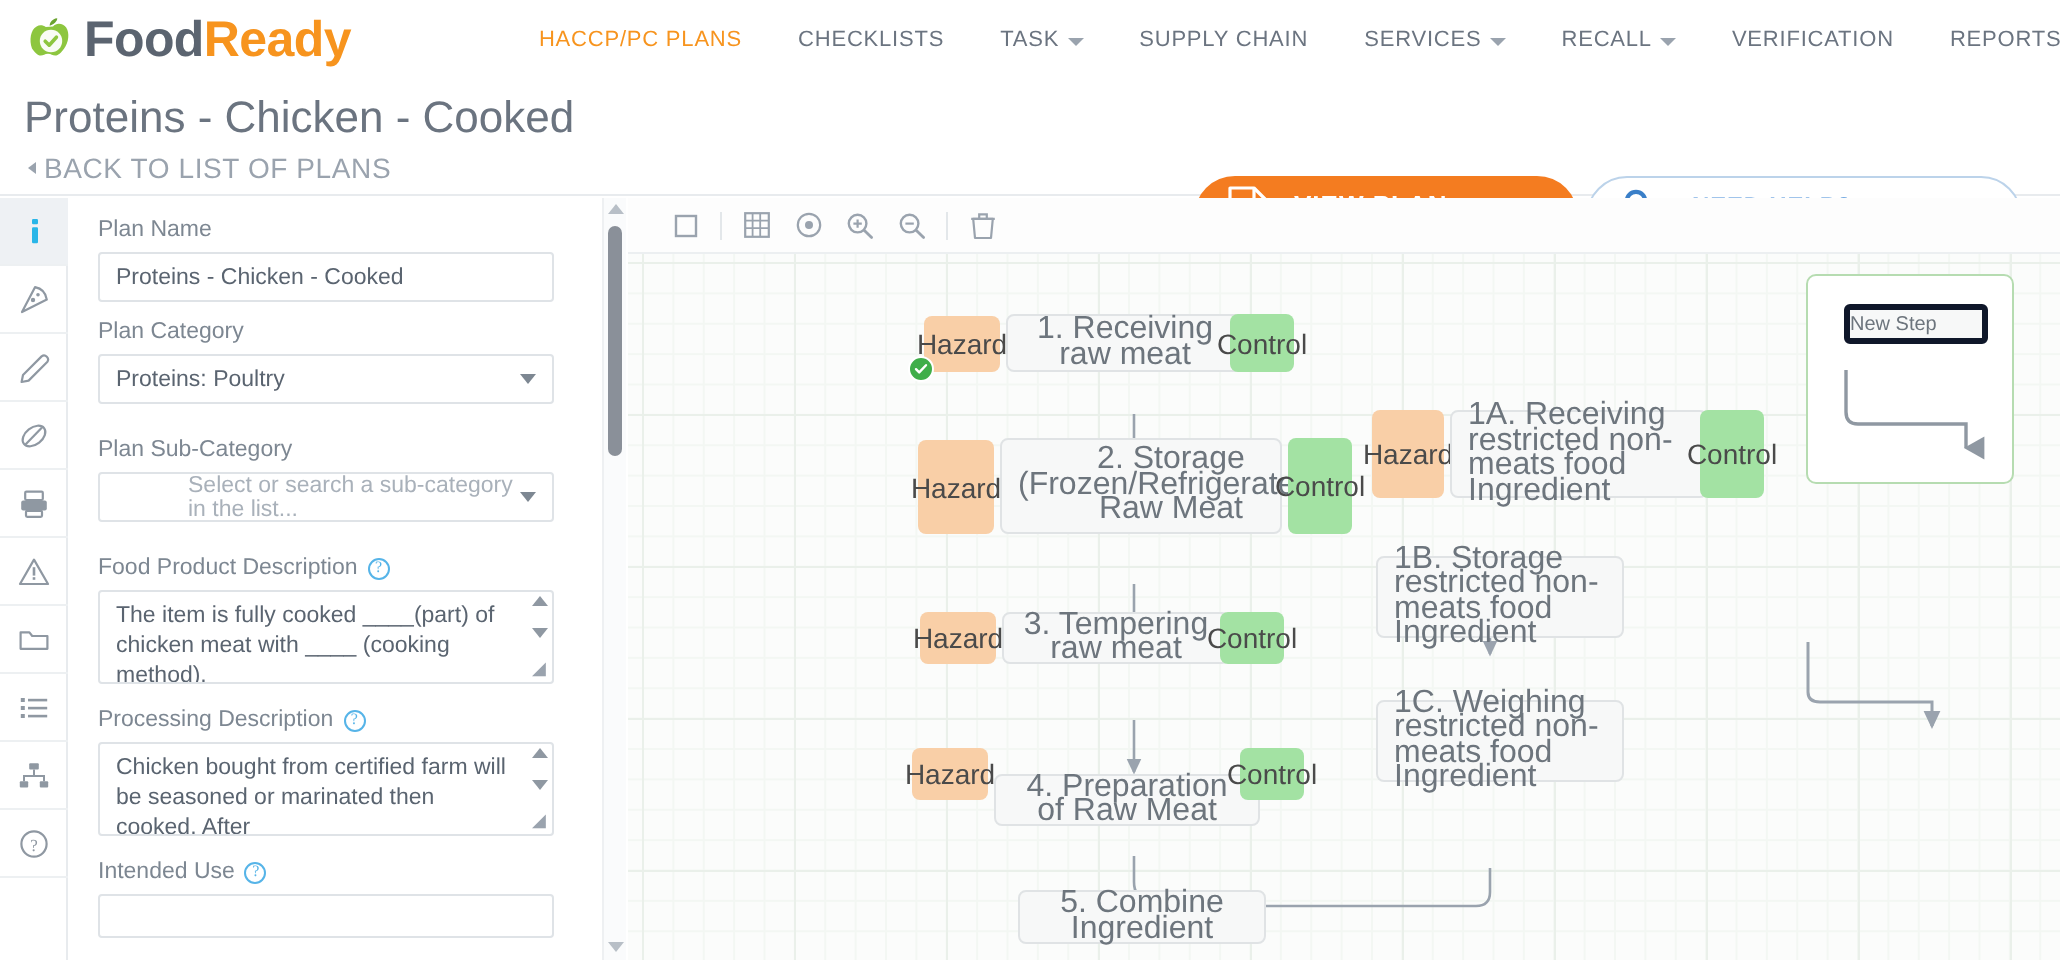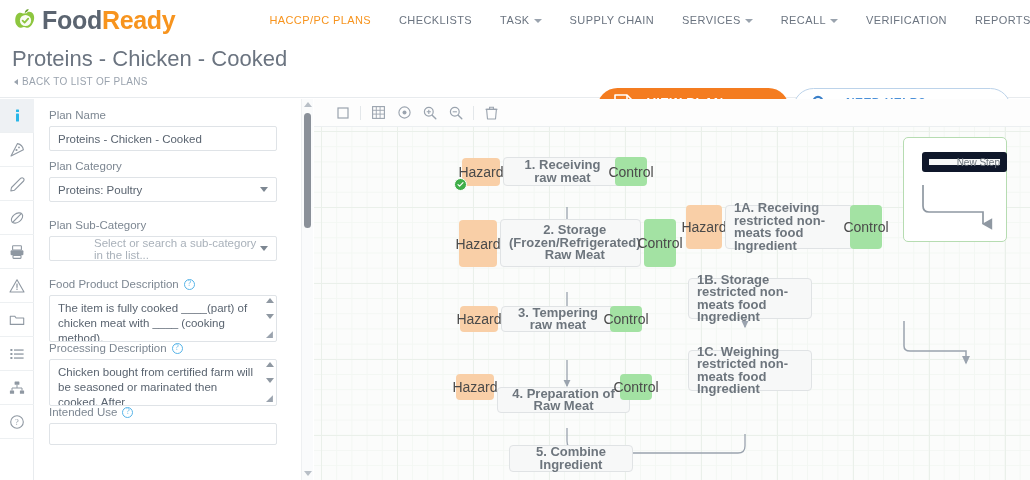--- a/index.html
+++ b/index.html
@@ -42,21 +42,21 @@
   .header {
     position: absolute; top: 40px; left: 0; width: 1030px; height: 58px;
     background: #ffffff; border-bottom: 1px solid #e8ebee;
   }
   .page-title {
     position: absolute; left: 12px; top: 6px;
     font-size: 22px; color: #6b7480; font-weight: normal;
   }
   .back-link {
     position: absolute; left: 14px; top: 36px;
-    font-size: 10px; letter-spacing: 0.3px; color: #9aa3ae; cursor: pointer;
+    font-size: 14px; letter-spacing: 0.3px; color: #9aa3ae; cursor: pointer;
     display: flex; align-items: center; gap: 4px;
   }
   .back-arrow {
     width: 0; height: 0;
     border-top: 3.5px solid transparent; border-bottom: 3.5px solid transparent;
     border-right: 4px solid #9aa3ae;
   }
 
   .btn-view {
     position: absolute; left: 597px; top: 48px; width: 192px; height: 41px;
@@ -112,21 +112,21 @@
     width: 228px; height: 25px; border: 1px solid #dfe3e7; border-radius: 2px;
     background: #fff; font-size: 11.5px; color: #5a6470; padding: 0 8px;
     display: flex; align-items: center; justify-content: space-between; margin-bottom: 17px;
   }
   .selinput.placeholder { color: #a9b1ba; padding-left: 44px; }
   .sel-caret {
     width: 0; height: 0;
     border-left: 4px solid transparent; border-right: 4px solid transparent;
     border-top: 5px solid #7d8792;
   }
-  .ta-wrap { position: relative; width: 228px; }
+  .ta-wrap { position: relative; width: 228px; margin-bottom: 12px; }
   .textarea {
     width: 228px; height: 47px; border: 1px solid #dfe3e7; border-radius: 2px;
     background: #fff; font-size: 11.5px; color: #5a6470; line-height: 15px;
     padding: 5px 18px 0 8px; overflow: hidden;
   }
   .ta-scroll {
     position: absolute; right: 1px; top: 1px; width: 13px; height: 45px;
     display: flex; flex-direction: column; align-items: center; justify-content: space-between;
     padding: 2px 0;
   }
@@ -174,43 +174,42 @@
       linear-gradient(to bottom, #eaf0ea 1px, transparent 1px),
       linear-gradient(to right, #f3f7f3 1px, transparent 1px),
       linear-gradient(to bottom, #f3f7f3 1px, transparent 1px);
     background-size: 76px 76px, 76px 76px, 15.2px 15.2px, 15.2px 15.2px;
     background-position: 7px 4px, 7px 4px, 7px 4px, 7px 4px;
   }
 
   .node {
     position: absolute;
     background: #f7f8f8; border: 1px solid #e0e3e5; border-radius: 4px;
-    font-size: 13px; color: #6d757d; line-height: 12.5px;
+    font-size: 16px; color: #6d757d; line-height: 12.5px;
     display: flex; align-items: center; padding: 0 8px;
     cursor: pointer;
-    font-weight: bold;
   }
   .node.center { justify-content: center; text-align: center; }
   .tag {
     position: absolute; border-radius: 4px;
     font-size: 14px; color: #4a4a4a;
     display: flex; align-items: center; justify-content: center;
     cursor: pointer;
   }
   .tag.hazard { background: #f9cfa7; }
   .tag.control { background: #a3e2a3; }
 
   .newstep-box {
     position: absolute; left: 903px; top: 137px; width: 104px; height: 105px;
     background: #fff; border: 1px solid #b6dcb1; border-radius: 5px;
   }
   .newstep-btn {
-    position: absolute; left: 18px; top: 14px; width: 85px; height: 20px;
-    background: #f7f8f8; border: 7px solid #0f172a; border-radius: 3px;
-    font-size: 10px; color: #6d757d; display:flex; align-items:center; justify-content:flex-end;
+    position: absolute; left: 18px; top: 14px; width: 72px; height: 20px;
+    background: #f7f8f8; border: 3px solid #0f172a; border-radius: 3px;
+    font-size: 10px; color: #6d757d; display:flex; align-items:center; justify-content:flex-start;
     cursor: pointer;
   }
   .badge-green {
     position: absolute; width: 13px; height: 13px; border-radius: 50%;
     background: #3fae49; border: 1.5px solid #fff;
     display:flex; align-items:center; justify-content:center;
   }
   svg.edges { position: absolute; left: 0; top: 0; width: 716px; height: 381px; pointer-events: none; }
 </style>
 </head>

